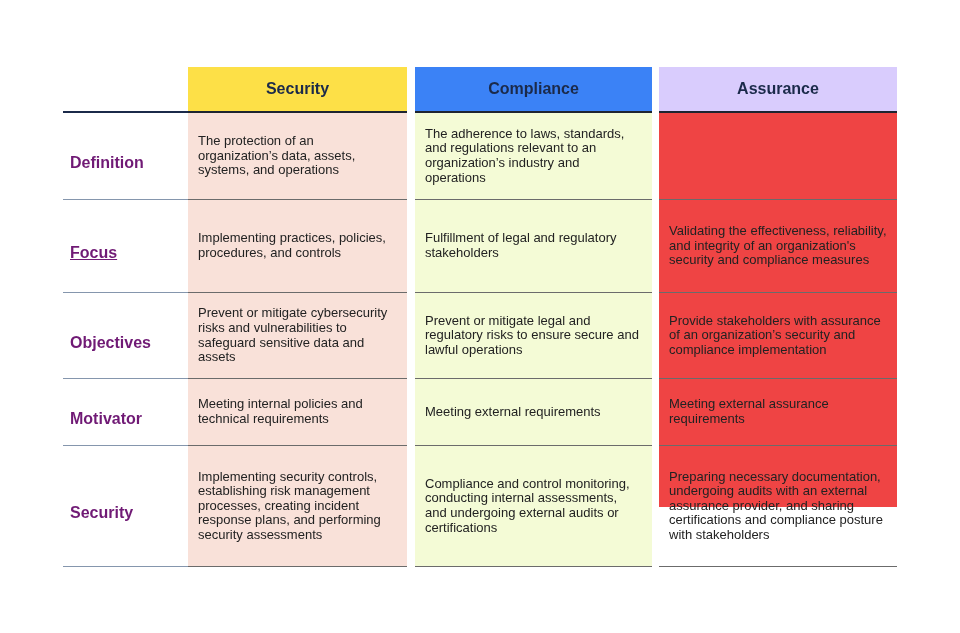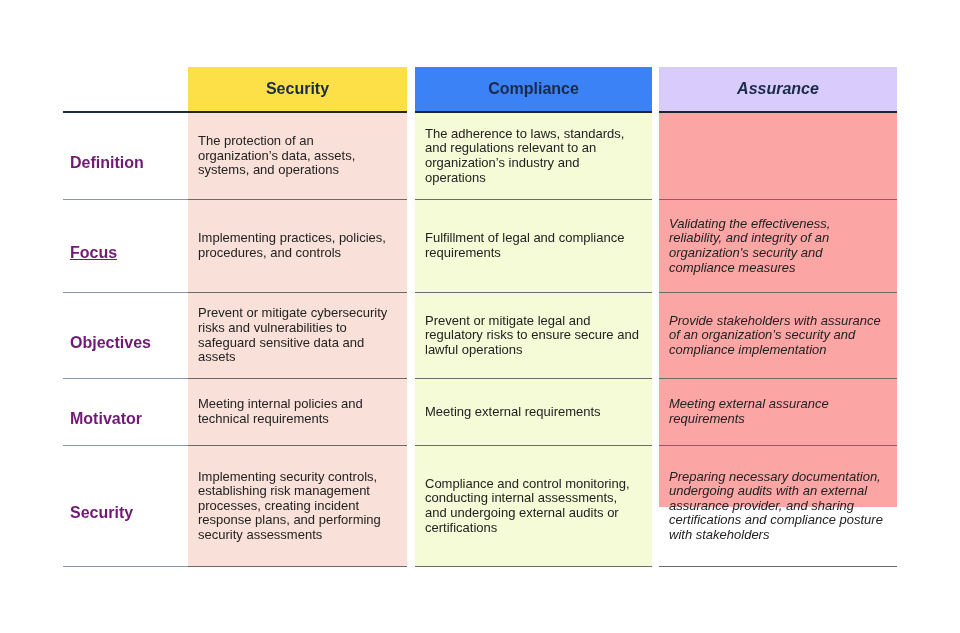--- a/index.html
+++ b/index.html
@@ -48,31 +48,31 @@
     <div class="cell" style="top:312px;height:66px;">Meeting internal policies and technical requirements</div>
     <div class="hline" style="left:0;right:0;top:378px;background:#6b6b6b;"></div>
     <div class="cell" style="top:379px;height:120px;">Implementing security controls, establishing risk management processes, creating incident response plans, and performing security assessments</div>
     <div class="hline" style="left:0;right:0;top:499px;background:#6b6b6b;"></div>
   </div>
 
   <div class="col com" style="background:#f4fbd6;height:500px;">
     <div class="hdr" style="background:#3b82f6;">Compliance</div>
     <div class="cell" style="top:46px;height:86px;">The adherence to laws, standards, and regulations relevant to an organization’s industry and operations</div>
     <div class="hline" style="left:0;right:0;top:132px;background:#6b6b6b;"></div>
-    <div class="cell" style="top:133px;height:92px;">Fulfillment of legal and compliance requirements</div>
+    <div class="cell" style="top:133px;height:92px;">Fulfillment of legal and regulatory stakeholders</div>
     <div class="hline" style="left:0;right:0;top:225px;background:#6b6b6b;"></div>
     <div class="cell" style="top:226px;height:85px;">Prevent or mitigate legal and regulatory risks to ensure secure and lawful operations</div>
     <div class="hline" style="left:0;right:0;top:311px;background:#6b6b6b;"></div>
     <div class="cell" style="top:312px;height:66px;">Meeting external requirements</div>
     <div class="hline" style="left:0;right:0;top:378px;background:#6b6b6b;"></div>
     <div class="cell" style="top:379px;height:120px;">Compliance and control monitoring, conducting internal assessments, and undergoing external audits or certifications</div>
     <div class="hline" style="left:0;right:0;top:499px;background:#6b6b6b;"></div>
   </div>
 
-  <div class="col asr" style="background:#fca5a5;height:440px;font-style:italic;">
+  <div class="col asr" style="background:#ef4444;height:440px;">
     <div class="hdr" style="background:#d9ccfd;">Assurance</div>
     <div class="hline" style="left:0;right:0;top:132px;background:#6b6b6b;"></div>
     <div class="cell" style="top:133px;height:92px;">Validating the effectiveness, reliability, and integrity of an organization's security and compliance measures</div>
     <div class="hline" style="left:0;right:0;top:225px;background:#6b6b6b;"></div>
     <div class="cell" style="top:226px;height:85px;">Provide stakeholders with assurance of an organization’s security and compliance implementation</div>
     <div class="hline" style="left:0;right:0;top:311px;background:#6b6b6b;"></div>
     <div class="cell" style="top:312px;height:66px;">Meeting external assurance requirements</div>
     <div class="hline" style="left:0;right:0;top:378px;background:#6b6b6b;"></div>
     <div class="cell" style="top:379px;height:120px;">Preparing necessary documentation, undergoing audits with an external assurance provider, and sharing certifications and compliance posture with stakeholders</div>
     <div class="hline" style="left:0;right:0;top:499px;background:#6b6b6b;"></div>

